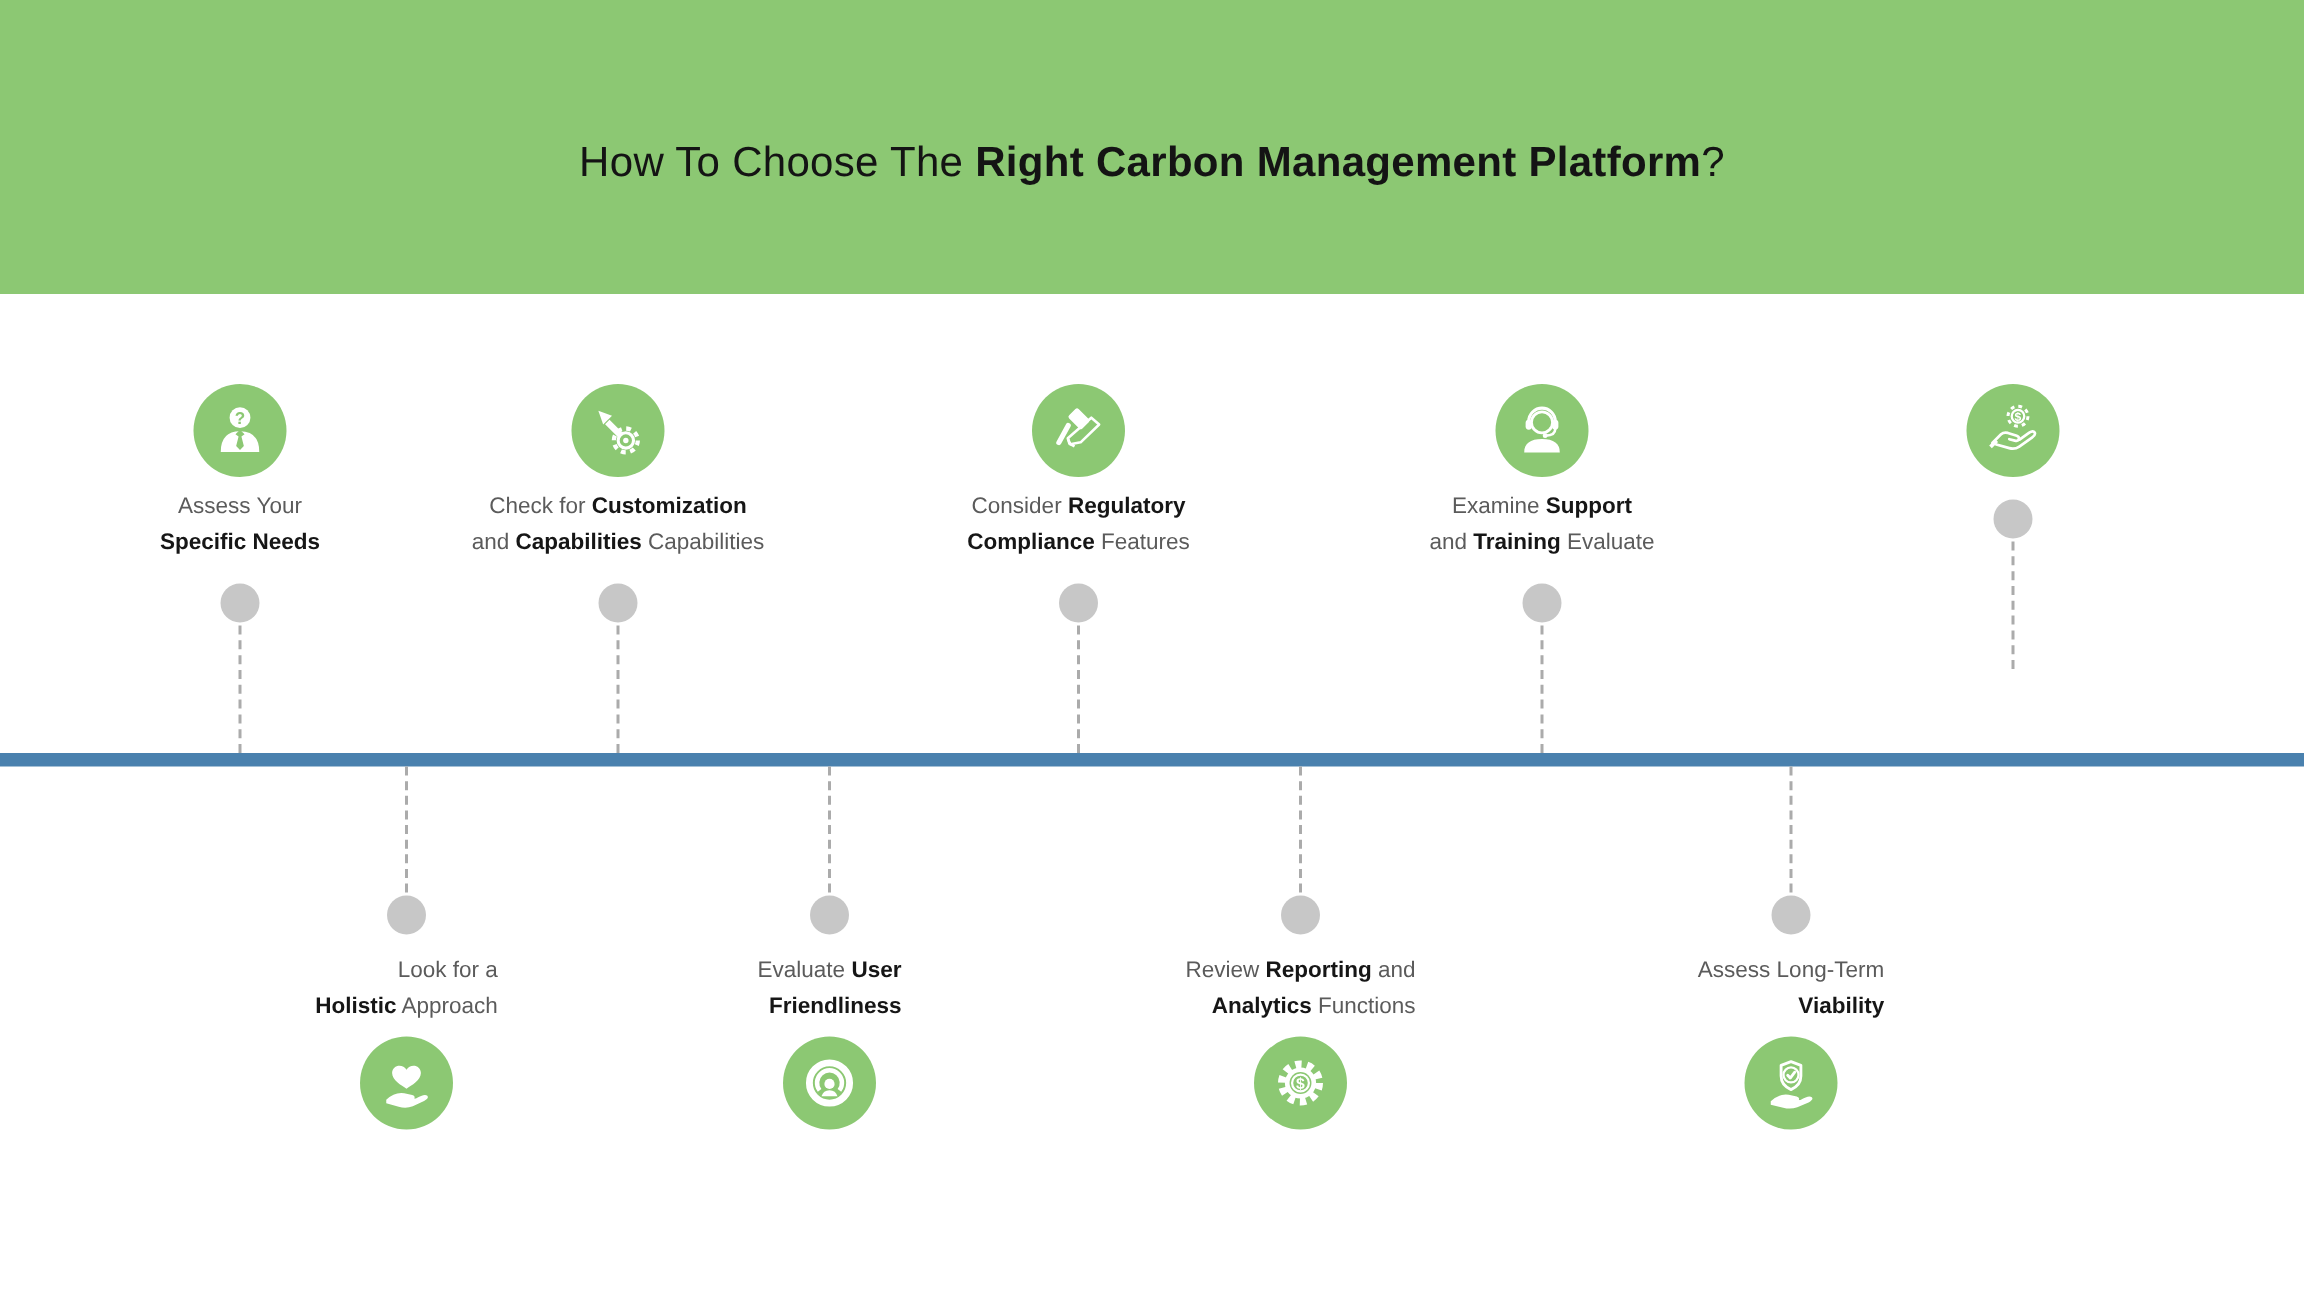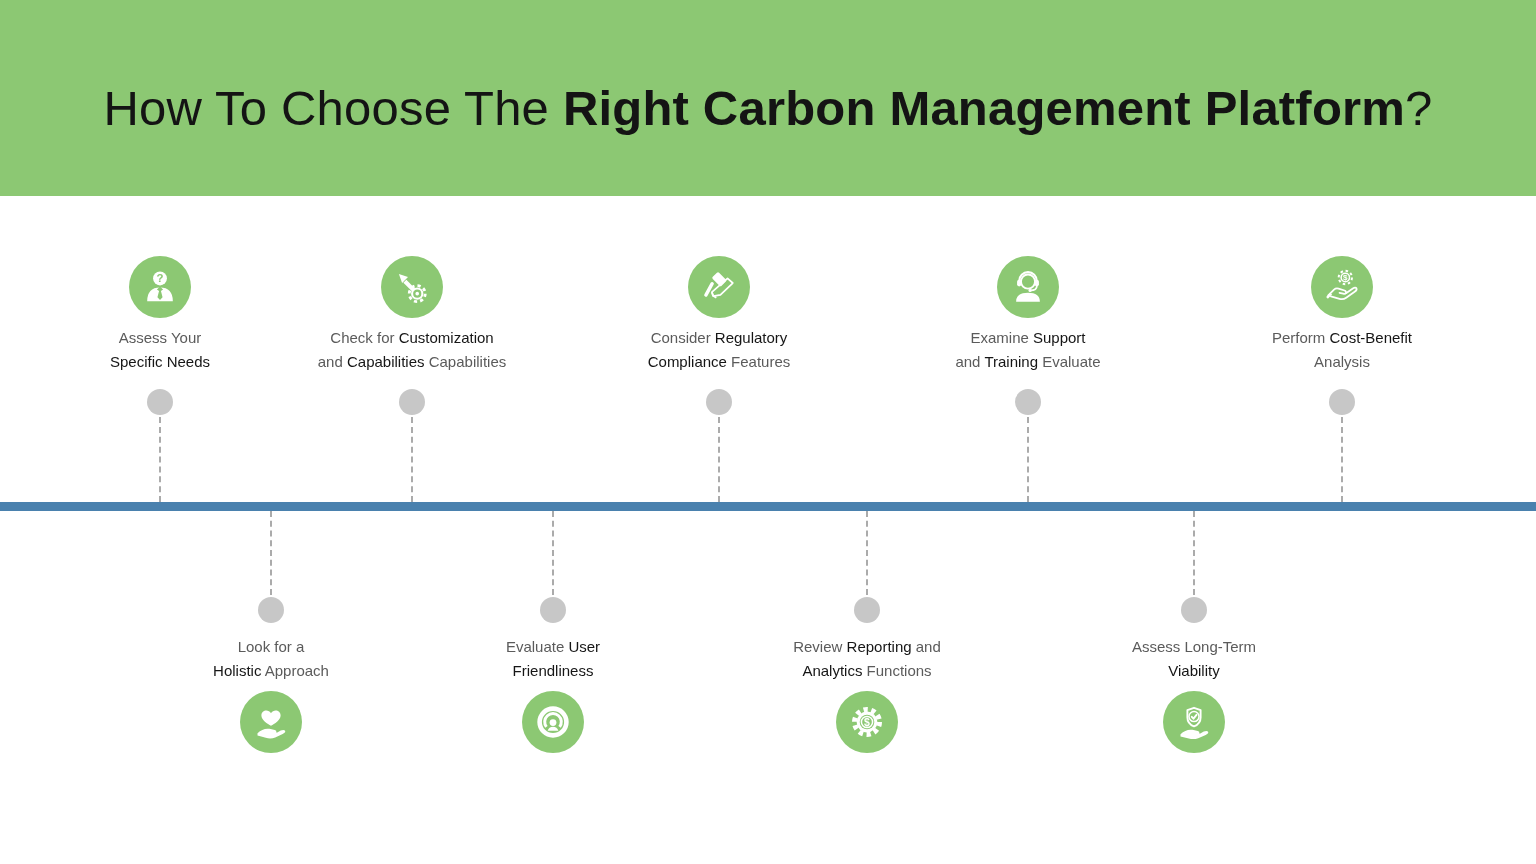--- a/index.html
+++ b/index.html
@@ -3,40 +3,40 @@
 <meta charset="utf-8">
 <style>
   * { margin:0; padding:0; box-sizing:border-box; }
   html,body { background:#fff; }
   body { font-family:"Liberation Sans", sans-serif; }
   .canvas { position:relative; width:1536px; height:864px; background:#fff; overflow:hidden; }
 
   .header { position:absolute; top:0; left:0; width:1536px; height:196px;
             background:var(--header-bg); display:flex; align-items:center; justify-content:center;
             padding-top:20px; }
-  .title { font-size:49px; color:#141414; font-weight:500; letter-spacing:.2px; white-space:pre; }
+  .title { font-size:28px; color:#141414; font-weight:500; letter-spacing:.2px; white-space:pre; }
   .title .emph { font-weight:800; }
 
   .bar { position:absolute; top:502px; left:0; width:1536px; height:9px; background:var(--timeline-bar); }
 
   .item { position:absolute; width:300px; display:flex; flex-direction:column; align-items:center; text-align:center; }
   .item.top { top:256px; }
   .item.bottom { top:511px; }
 
   .circle { width:62px; height:62px; border-radius:50%; background:var(--icon-bg);
             display:flex; align-items:center; justify-content:center; flex:0 0 auto; }
   .caption { font-size:15px; line-height:24px; color:var(--text-normal); margin-top:8px; }
-  .caption .b { font-weight:400; color:var(--text-bold); }
+  .caption .b { font-weight:700; color:var(--text-bold); }
   .dot { width:26px; height:26px; border-radius:50%; background:var(--dot); }
   .item.top .dot { margin-top:15px; }
   .dash { width:0; border-left:2px dashed #ABABAB; }
   .item.top .dash { height:85px; margin-top:2px; }
   .item.bottom .dash { height:84px; }
   .item.bottom .dot { margin-top:2px; }
-  .item.bottom .caption { margin-top:12px; }
+  .item.bottom .caption { margin-top:12px;text-align:right; }
   .item.bottom .circle { margin-top:8px; }
 </style>
 </head>
 <body>
 
 <div class="canvas">
 
   <div class="header">
     <div class="title"><span>How To Choose The </span><span class="emph">Right Carbon Management Platform</span><span>?</span></div>
   </div>
@@ -119,24 +119,20 @@
     <div class="circle">
       <svg viewBox="0 0 40 40" width="38" height="38">
         <circle cx="23.5" cy="10" r="7" fill="none" stroke="#fff" stroke-width="2.1" stroke-dasharray="2.7 2.8"></circle>
         <circle cx="23.5" cy="10" r="4.4" fill="none" stroke="#fff" stroke-width="1.6"></circle>
         <text x="23.5" y="13" text-anchor="middle" font-size="8.5" font-weight="700" fill="#fff">$</text>
         <path d="M5.5 28.8 L11.6 22.7 Q13.6 20.9 16.4 21.7 L22.6 23.7 Q24.7 24.5 24.1 26.2 Q23.5 27.7 21.3 27.1 L17.4 26.1" fill="none" stroke="#fff" stroke-width="1.9" stroke-linecap="round"></path>
         <path d="M24.6 26.4 L31.4 21.5 Q34.2 19.7 35.2 21.4 Q36.1 23.1 33.3 25 L24.4 31.3 Q21.2 33.5 17.4 32.4 L8.3 29.8" fill="none" stroke="#fff" stroke-width="1.9" stroke-linecap="round"></path>
         <line x1="4.2" y1="31.5" x2="8.6" y2="27.1" stroke="#fff" stroke-width="2.6"></line>
       </svg>
     </div>
-    <div class="caption">
-      <div class="line"><span class="n">Perform </span><span class="b">Cost-Benefit</span></div>
-      <div class="line"><span class="n">Analysis</span></div>
-    </div>
     <div class="dot"></div>
     <div class="dash"></div>
   </div>
 
   <div class="item bottom" style="left:121px">
     <div class="dash"></div>
     <div class="dot"></div>
     <div class="caption">
       <div class="line"><span class="n">Look for a</span></div>
       <div class="line"><span class="b">Holistic</span><span class="n"> Approach</span></div>

